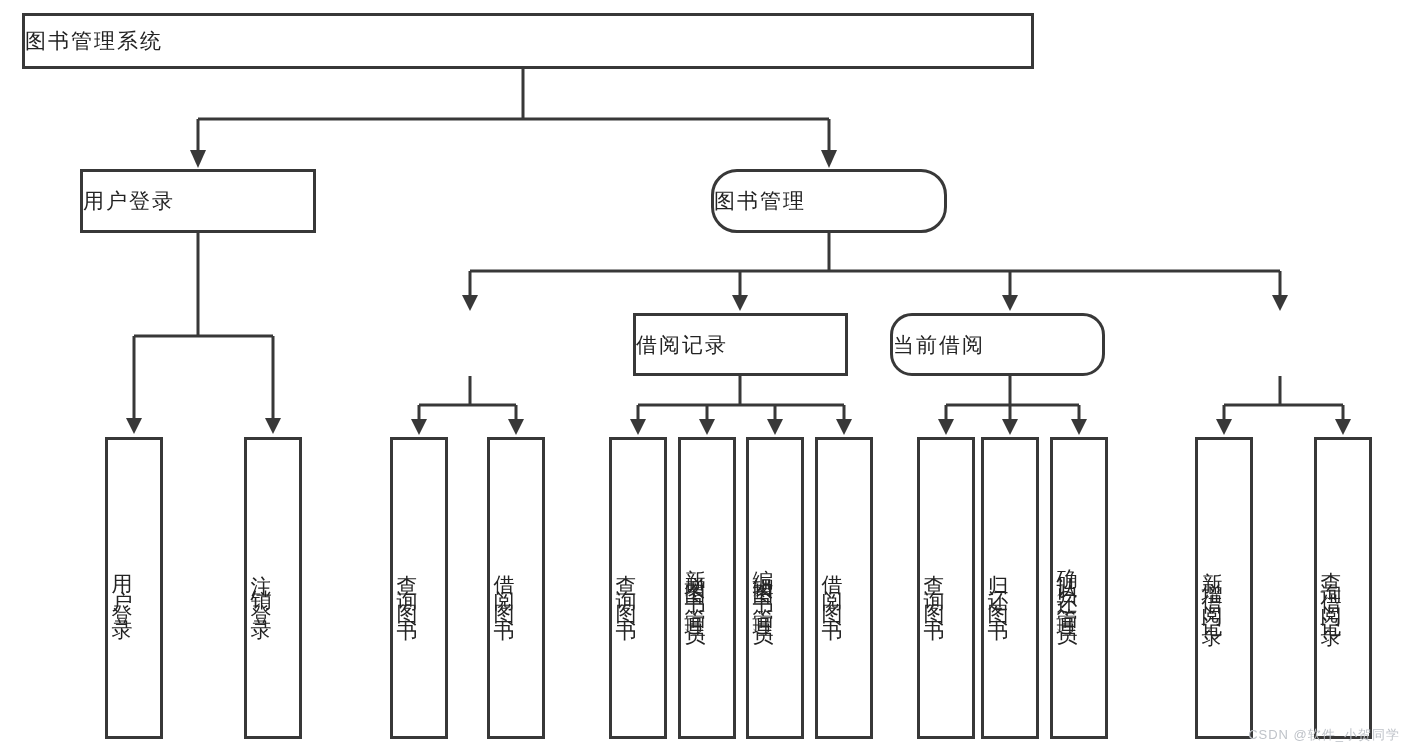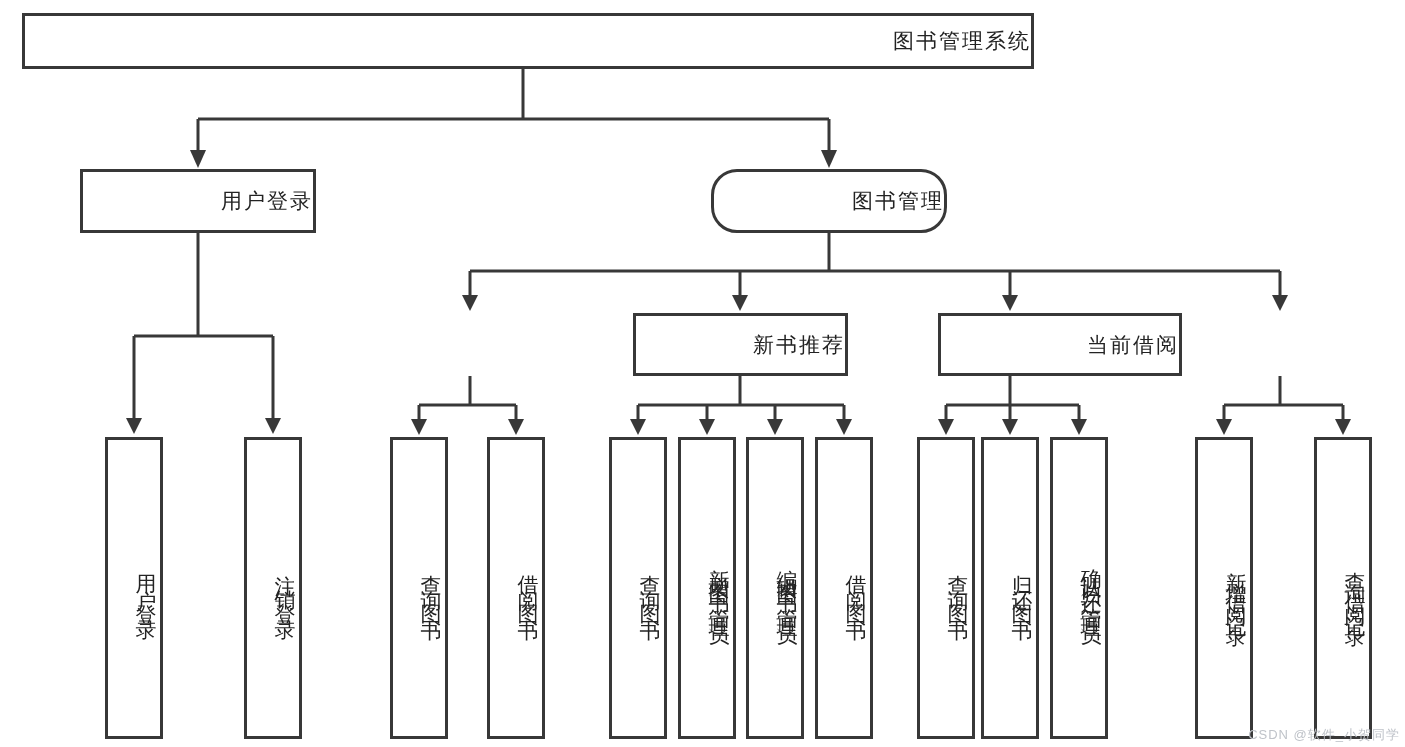--- a/index.html
+++ b/index.html
@@ -19,21 +19,21 @@
     position:absolute;left:0;top:0;width:1405px;height:747px;
     z-index:1;
   }
   .box{
     position:absolute;
     box-sizing:border-box;
     background:#ffffff;
     border:3px solid var(--line);
     display:flex;
     align-items:center;
-    justify-content:flex-end;
+    justify-content:flex-start;
     z-index:2;
     color:var(--text);
   }
   .hlabel{
     font-size:21px;
     letter-spacing:2px;
     white-space:nowrap;
     color:var(--text);
   }
   .vtext{
@@ -45,21 +45,21 @@
   }
   .ls4{letter-spacing:15px;}
   .ls6{letter-spacing:11px;}
   .ls9{letter-spacing:8px;}
   
   .b-root   {left:22px;  top:13px;  width:1012px; height:56px;}
   .b-login  {left:80px;  top:169px; width:236px;  height:64px;}
   .b-mgmt   {left:711px; top:169px; width:236px;  height:64px;border-radius:26px;}
   .b-rec    {left:363px; top:313px; width:215px;  height:63px;}
   .b-bor    {left:633px; top:313px; width:215px;  height:63px;}
-  .b-cur    {left:938px; top:313px; width:244px;  height:63px;}
+  .b-cur    {left:890px; top:313px; width:215px;  height:63px;border-radius:22px;}
   .b-his    {left:1173px;top:313px; width:215px;  height:63px;}
   .leaf     {top:437px; width:58px; height:302px;}
   .l-1 {left:105px;}  .l-2 {left:244px;}
   .l-3 {left:390px;}  .l-4 {left:487px;}
   .l-5 {left:609px;}  .l-6 {left:678px;}
   .l-7 {left:746px;}  .l-8 {left:815px;}
   .l-9 {left:917px;}  .l-10{left:981px;}
   .l-11{left:1050px;} .l-12{left:1195px;}
   .l-13{left:1314px;}
   #watermark{
@@ -115,21 +115,21 @@
   </div>
 
   <div class="box b-login">
     <span class="hlabel">用户登录</span>
   </div>
   <div class="box b-mgmt">
     <span class="hlabel">图书管理</span>
   </div>
 
   <div class="box b-bor">
-    <span class="hlabel">新书推荐</span>
+    <span class="hlabel">借阅记录</span>
   </div>
   <div class="box b-cur">
     <span class="hlabel">当前借阅</span>
   </div>
 
   <div class="box leaf l-1">
     <span class="vtext ls4">用户登录</span>
   </div>
   <div class="box leaf l-2">
     <span class="vtext ls4">注销登录</span>

